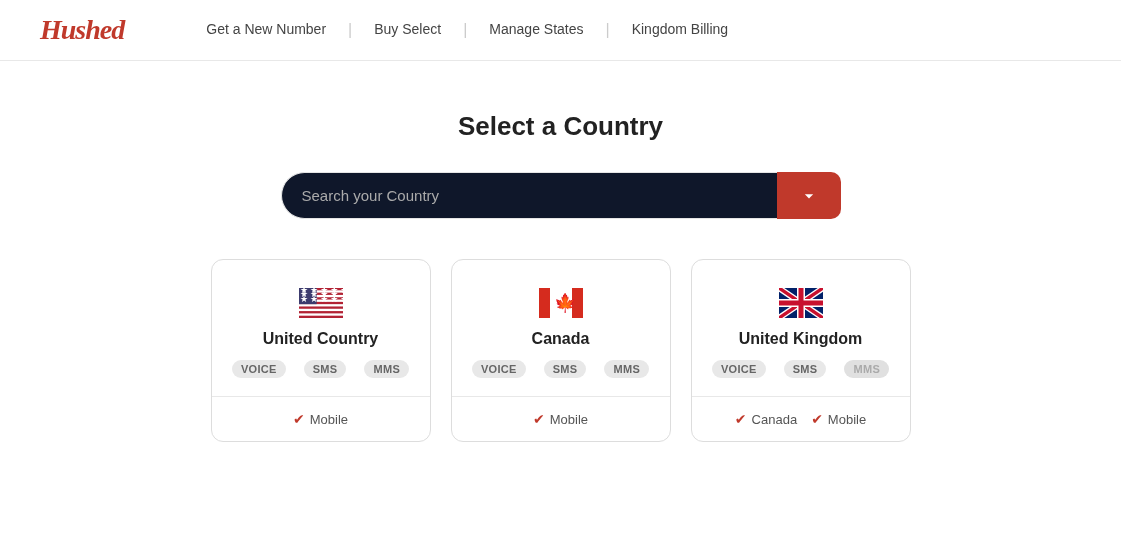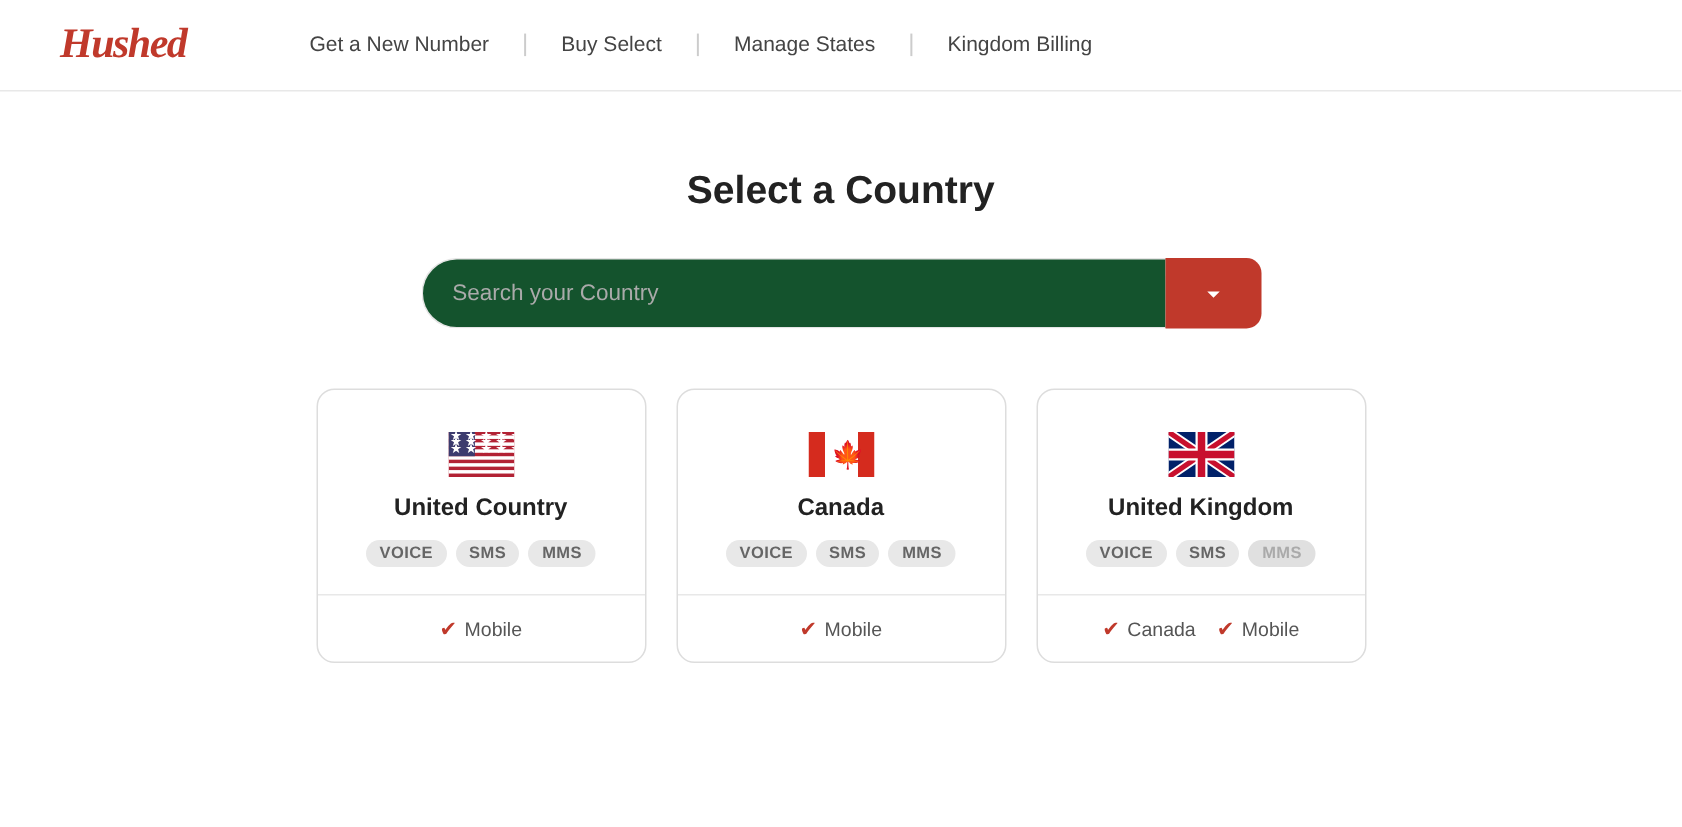--- a/index.html
+++ b/index.html
@@ -62,21 +62,21 @@
       width: 560px;
       margin-bottom: 40px;
     }
     .search-input {
       flex: 1;
       padding: 14px 20px;
       font-size: 15px;
       border: 1px solid #e5e5e5;
       border-right: none;
       border-radius: 25px 0 0 25px;
-      background: #14532d;
+      background: #0f172a;
       outline: none;
       color: #999;
     }
     .search-input::placeholder { color: #aaa; }
     .search-btn {
       background: #c0392b;
       border: none;
       border-radius: 0 10px 10px 0;
       padding: 0 22px;
       cursor: pointer;
@@ -117,21 +117,21 @@
       gap: 12px;
     }
     .country-name {
       font-size: 16px;
       font-weight: 700;
       color: #222;
       text-align: center;
     }
     .badges {
       display: flex;
-      gap: 6px;
+      gap: 18px;
       flex-wrap: wrap;
       justify-content: space-between;
     }
     .badge {
       background: #e8e8e8;
       color: #666;
       font-size: 11px;
       font-weight: 600;
       padding: 3px 9px;
       border-radius: 20px;

